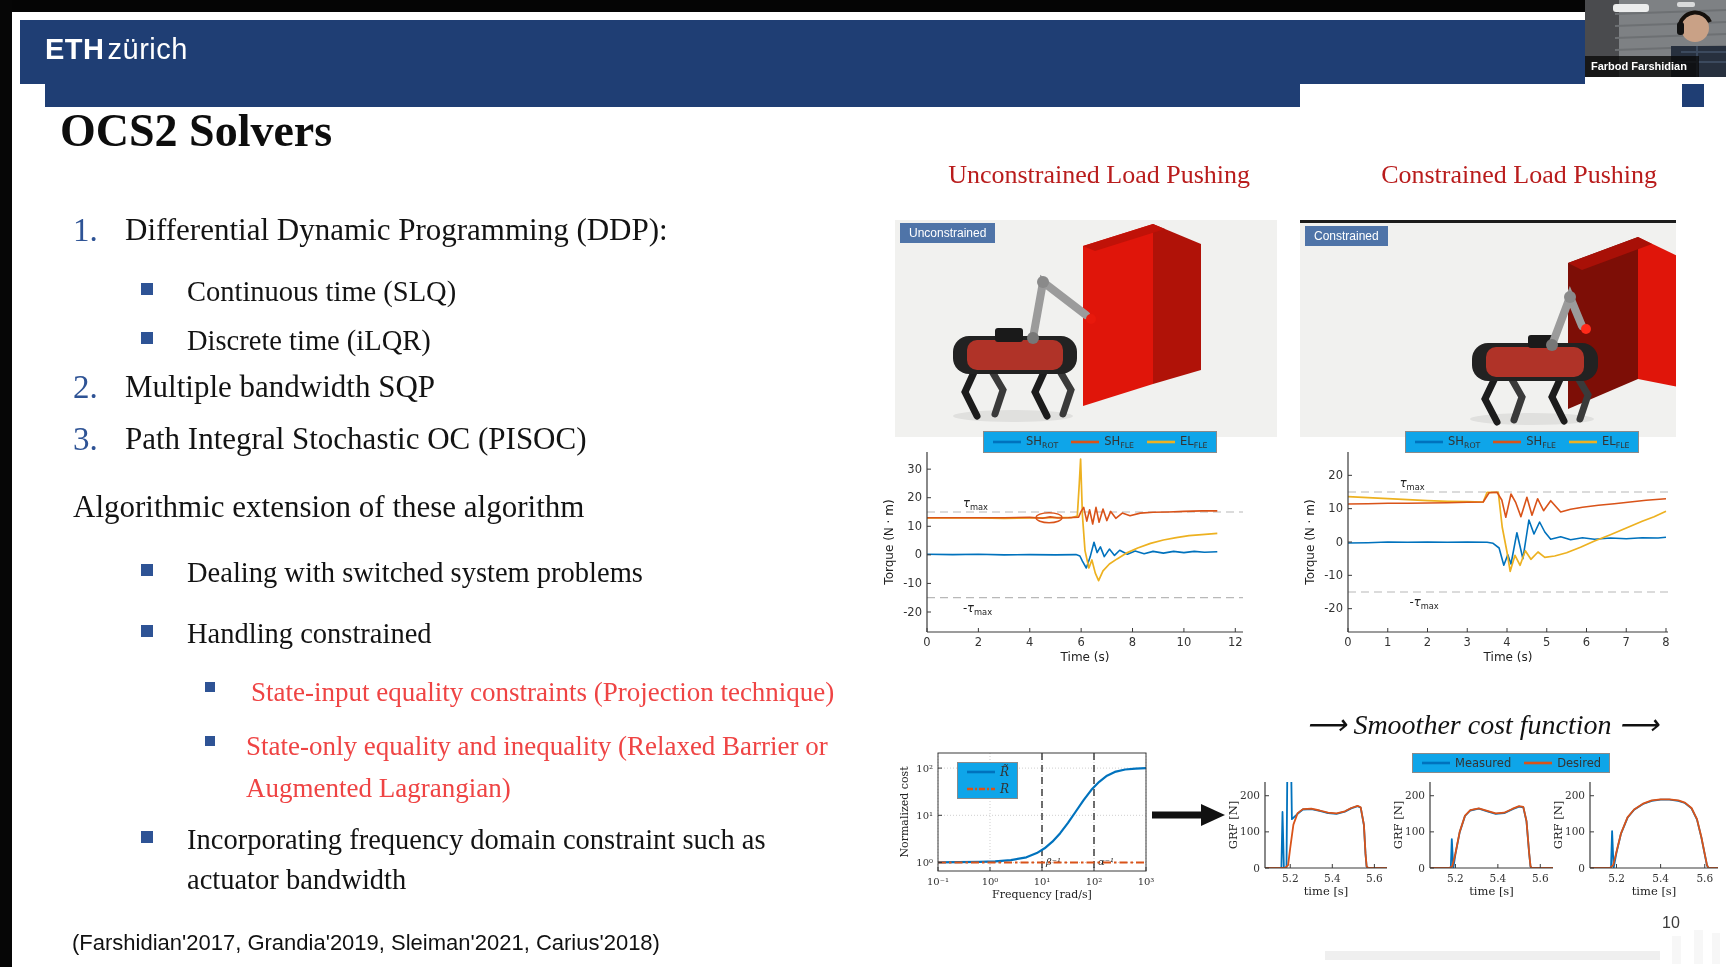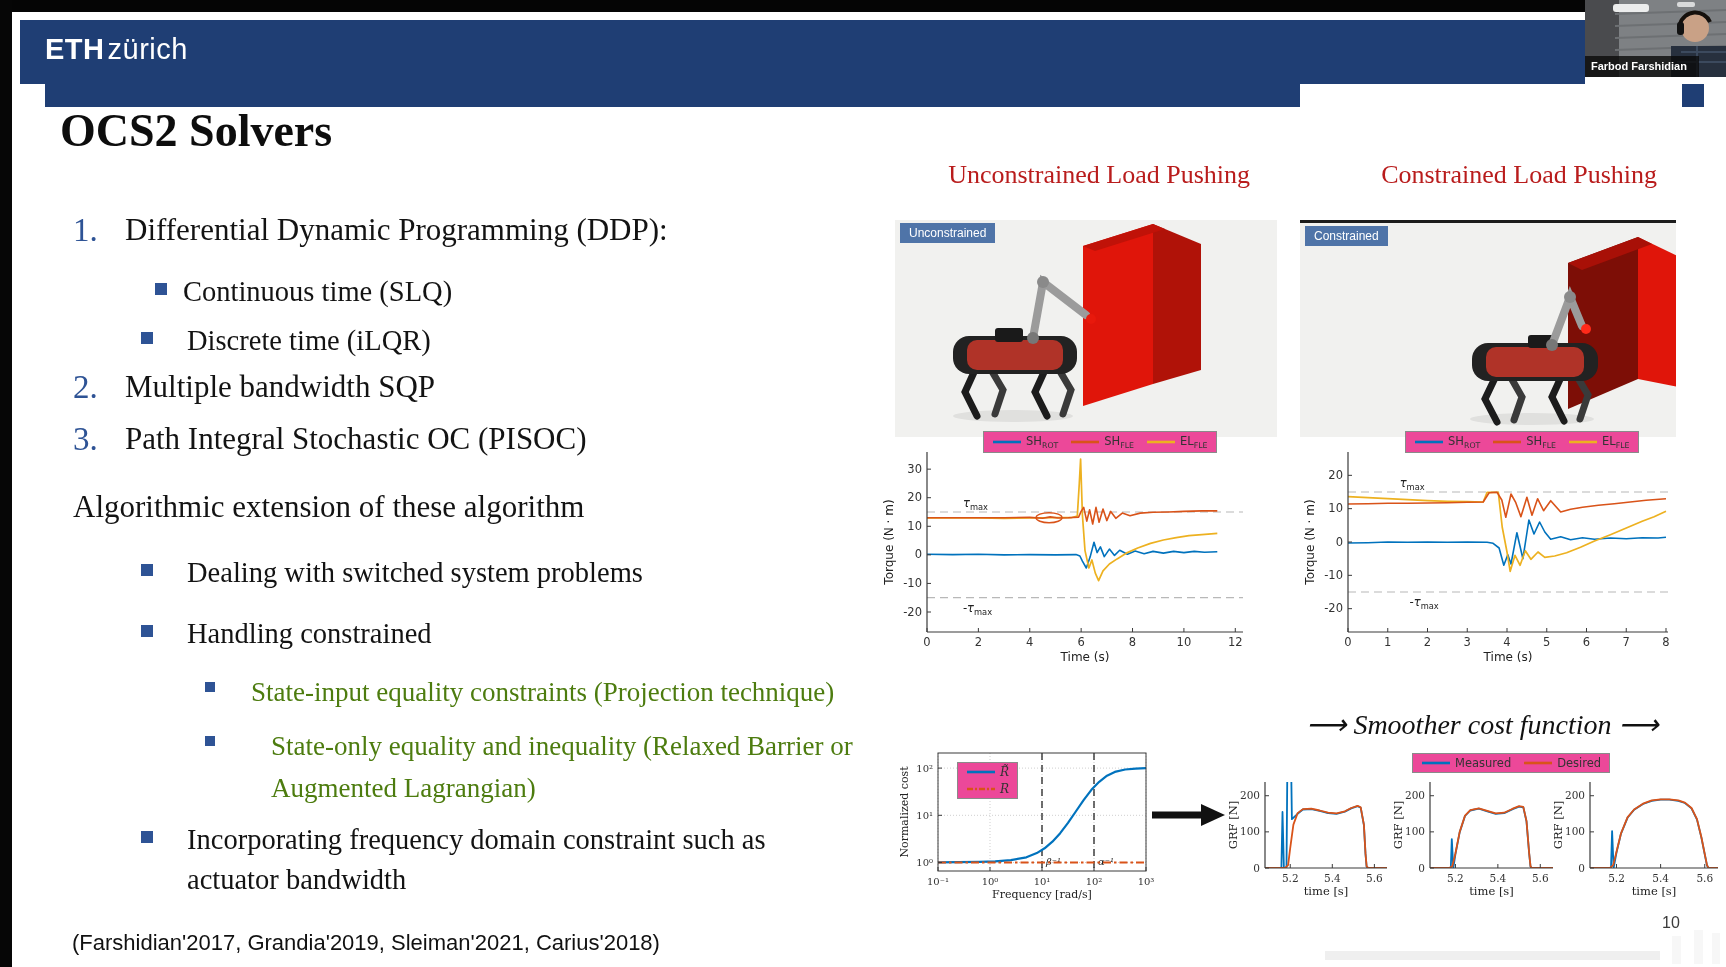--- a/index.html
+++ b/index.html
@@ -19,32 +19,32 @@
   
   #webcam{left:1585px;top:0;width:141px;height:77px;background:#55585c;overflow:hidden;}
   #webcam .badge{position:absolute;left:0;bottom:0;width:114px;height:21px;background:rgba(10,10,10,.8);
       color:#fff;font:bold 11px "Liberation Sans",sans-serif;line-height:21px;padding-left:6px;box-sizing:border-box;}
   
   #title{left:60px;top:104px;font-weight:bold;font-size:46px;color:#0d0d0d;}
   .row{display:flex;align-items:flex-start;}
   .num{color:var(--list_blue,#2e5395);font-size:33px;width:52px;flex:0 0 52px;}
   .li0{font-size:31px;color:#131313;}
   .li1{font-size:28.5px;color:#131313;line-height:1.42;}
-  .li2{font-size:27px;color:#4d7c0f;line-height:1.55;}
+  .li2{font-size:27px;color:#ef4444;line-height:1.55;}
   .sq{flex:0 0 auto;width:12px;height:12px;background:var(--list_blue,#2e5395);margin-top:11px;}
   .sq2{width:10px;height:10px;margin-top:10px;}
   #citation{left:72px;top:930px;font-family:"Liberation Sans",sans-serif;font-size:22px;color:#111;}
   
   .cap{width:320px;text-align:right;font-size:26px;color:#b91c1c;}
   .panel{background:#f1f1ef;overflow:hidden;margin-top:12px;}
   .plabel{position:absolute;left:5px;top:3px;background:var(--panel_label_blue,#4f74a8);color:#fff;
       font:12px "Liberation Sans",sans-serif;padding:3px 9px;}
   #panel-r{border-top:3px solid #1c1c1c;}
   .chart{}
-  .legend{position:absolute;display:flex;align-items:center;background:#ec4899;border:1px solid #8a8a8a;
+  .legend{position:absolute;display:flex;align-items:center;background:#0ea5e9;border:1px solid #8a8a8a;
       padding:2px 8px;gap:12px;font-family:"DejaVu Sans",sans-serif;font-size:11.5px;color:#333;justify-content:center;}
   .legend .litem{display:inline-flex;align-items:center;gap:4px;}
   .legend sub{font-size:.68em;}
   .lg-v{flex-direction:column;align-items:flex-start;gap:3px;}
   #legend-cost{font-family:"DejaVu Serif",serif;font-style:italic;font-size:12px;}
   #smoother{left:1285px;top:708px;width:395px;text-align:center;font-style:italic;font-size:28px;color:#111;}
   #pagenum{left:1662px;top:914px;font-family:"Liberation Sans",sans-serif;font-size:16px;color:#3c3c3c;}
   .wm{background:#dcdcdc;opacity:.45;}
 </style>
 </head>
@@ -83,21 +83,21 @@
   </svg>
   <div class="badge">Farbod Farshidian</div>
 </div>
 
 <div class="abs" id="title">OCS2 Solvers</div>
 
 <div class="abs row" style="left:73px;top:212px;">
   <span class="num">1.</span>
   <span class="li0">Differential Dynamic Programming (DDP):</span>
 </div>
-<div class="abs row" style="left:155px;top:272px;gap:16px;text-align:center;">
+<div class="abs row" style="left:141px;top:272px;gap:34px;text-align:center;">
   <span class="sq"></span>
   <span class="li1">Continuous time (SLQ)</span>
 </div>
 <div class="abs row" style="left:141px;top:321px;gap:34px;">
   <span class="sq"></span>
   <span class="li1">Discrete time (iLQR)</span>
 </div>
 <div class="abs row" style="left:73px;top:369px;">
   <span class="num">2.</span>
   <span class="li0">Multiple bandwidth SQP</span>
@@ -112,21 +112,21 @@
   <span class="li1">Dealing with switched system problems</span>
 </div>
 <div class="abs row" style="left:141px;top:614px;gap:34px;">
   <span class="sq"></span>
   <span class="li1">Handling constrained</span>
 </div>
 <div class="abs row" style="left:205px;top:672px;gap:36px;">
   <span class="sq sq2"></span>
   <span class="li2">State-input equality constraints (Projection technique)</span>
 </div>
-<div class="abs row" style="left:205px;top:726px;gap:56px;width:700px;">
+<div class="abs row" style="left:205px;top:726px;gap:31px;width:700px;">
   <span class="sq sq2"></span>
   <span class="li2" style="width:640px;">State-only equality and inequality (Relaxed Barrier or Augmented Lagrangian)</span>
 </div>
 <div class="abs row" style="left:141px;top:820px;gap:34px;width:720px;">
   <span class="sq"></span>
   <span class="li1" style="width:650px;">Incorporating frequency domain constraint such as actuator bandwidth</span>
 </div>
 <div class="abs" id="citation">(Farshidian'2017, Grandia'2019, Sleiman'2021, Carius'2018)</div>
 
 <div class="abs cap" style="left:930px;top:160px;">Unconstrained Load Pushing</div>

